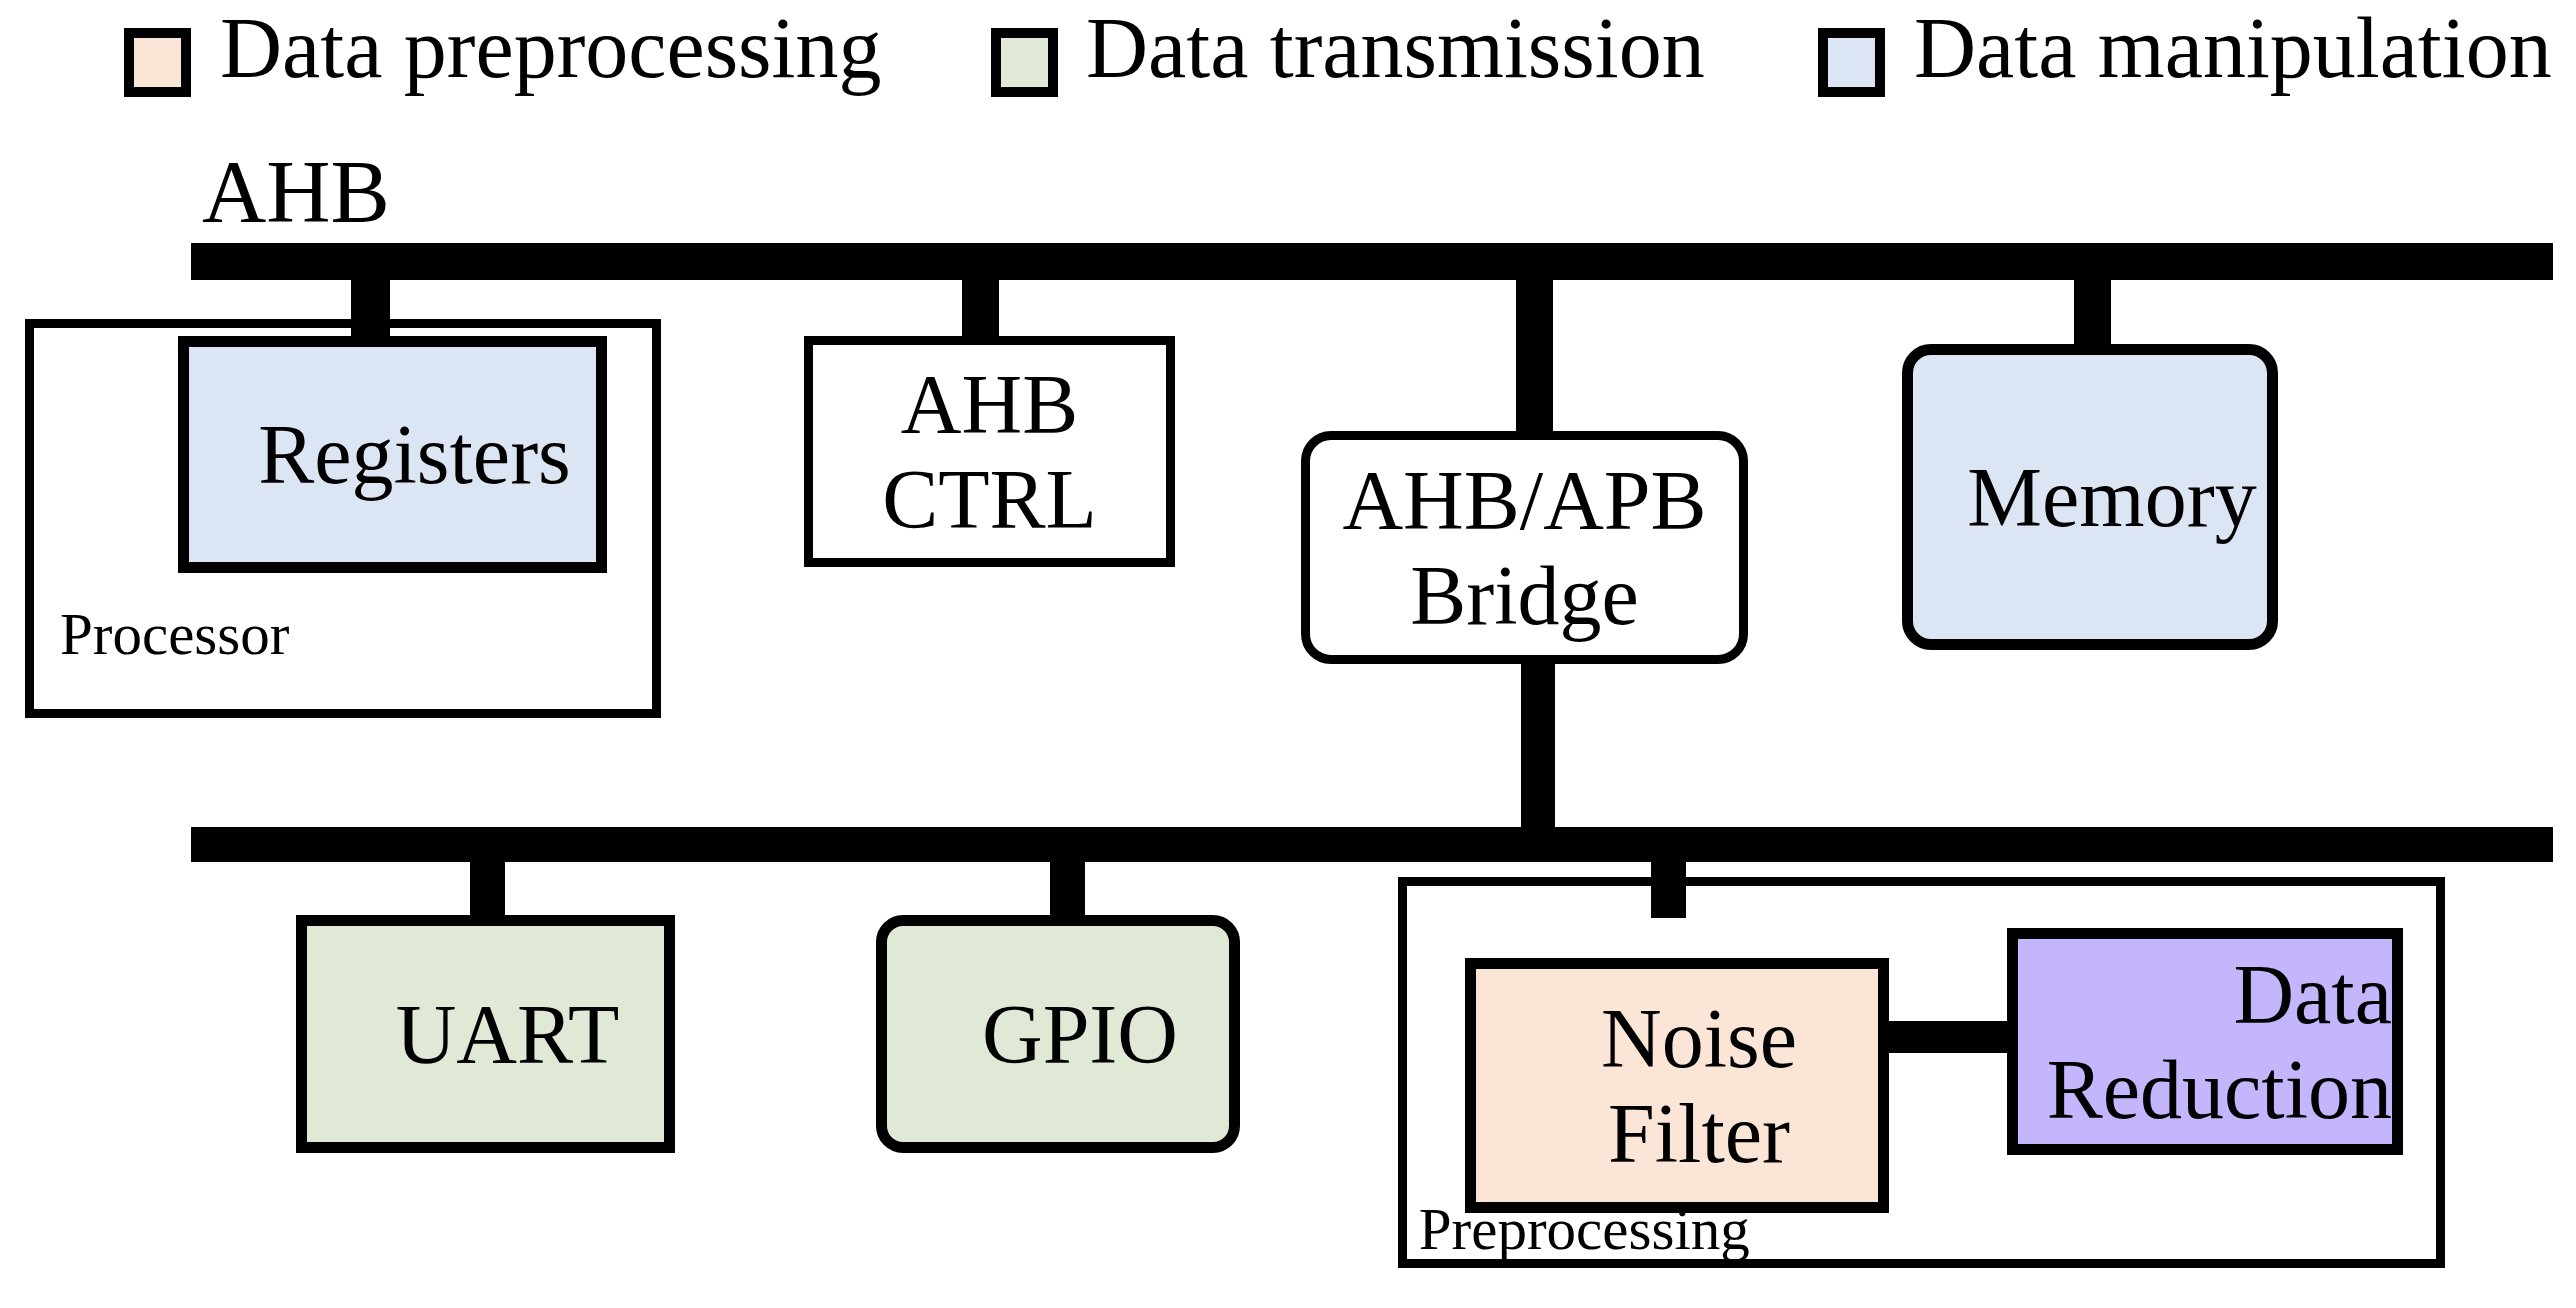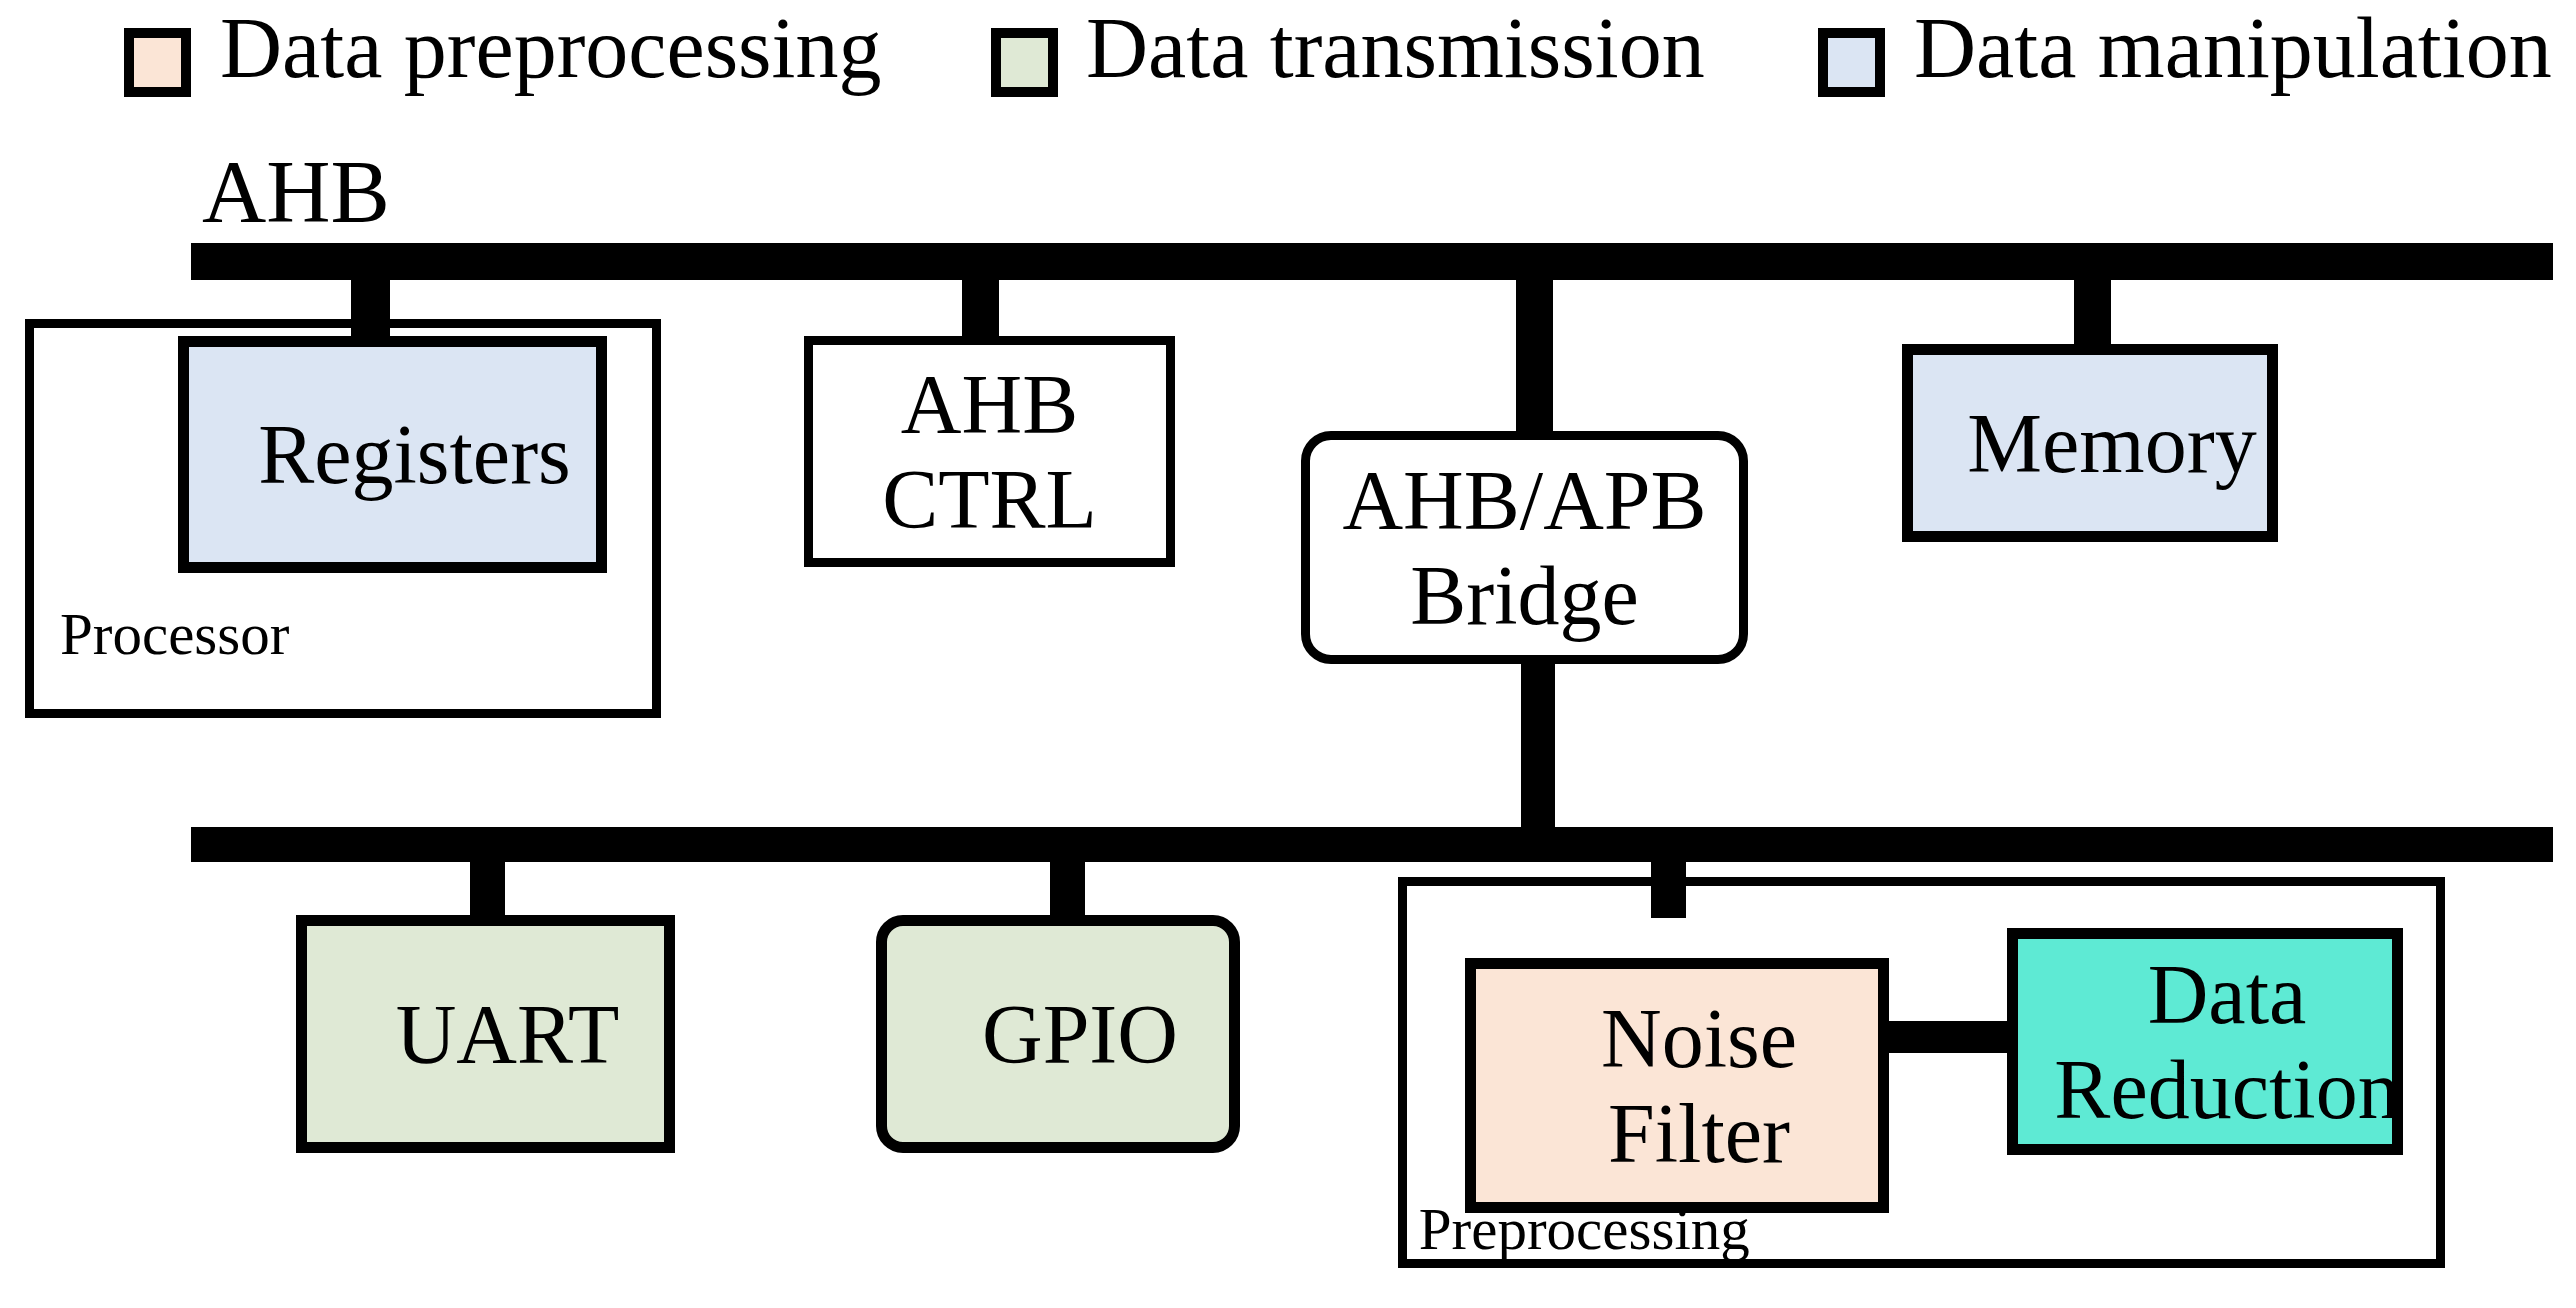--- a/index.html
+++ b/index.html
@@ -79,21 +79,21 @@
     line-height: 94px;
     white-space: nowrap;
   }
 
   #processor-box  { left: 25px;   top: 319px;  width: 636px;  height: 399px; }
   #processor-label { left: 26px; top: 259px; }
 
   #registers-box  { left: 178px;  top: 336px;  width: 429px;  height: 237px; }
   #ahb-ctrl-box   { left: 804px;  top: 336px;  width: 371px;  height: 231px; }
   #bridge-box     { left: 1301px; top: 431px;  width: 447px;  height: 233px; border-radius: 30px; }
-  #memory-box     { left: 1902px; top: 344px;  width: 376px;  height: 198px; }
+  #memory-box     { left: 1902px; top: 344px;  width: 376px;  height: 306px; border-radius: 29px; }
 
   #uart-box       { left: 296px;  top: 915px; width: 379px;  height: 238px; }
   #gpio-box       { left: 876px; top: 915px; width: 364px;  height: 238px; }
 
   #preprocessing-box { left: 1398px; top: 877px; width: 1047px; height: 391px; }
   #preprocessing-label { left: 11.8px; top: 296px; }
 
   #noise-filter-box   { left: 1465px; top: 914px; width: 424px; height: 255px; margin-top: 44px; }
   #data-reduction-box { left: 2007px; top: 928px; width: 396px; height: 227px; }
 </style>
@@ -160,19 +160,19 @@
 
   <div class="box box--thin" id="preprocessing-box">
     <div class="container-label" id="preprocessing-label">Preprocessing</div>
   </div>
 
   <div class="box box--thick" id="noise-filter-box" style="background-color: rgb(251, 229, 214);">
     <span class="box-line">Noise</span>
     <span class="box-line">Filter</span>
   </div>
 
-  <div class="box box--thick" id="data-reduction-box" style="background-color: #5eead4;">
+  <div class="box box--thick" id="data-reduction-box" style="background-color: #c4b5fd; align-items: flex-end;">
     <span class="box-line">Data</span>
     <span class="box-line">Reduction</span>
   </div>
 
 </div>
 
 
 </body></html>

